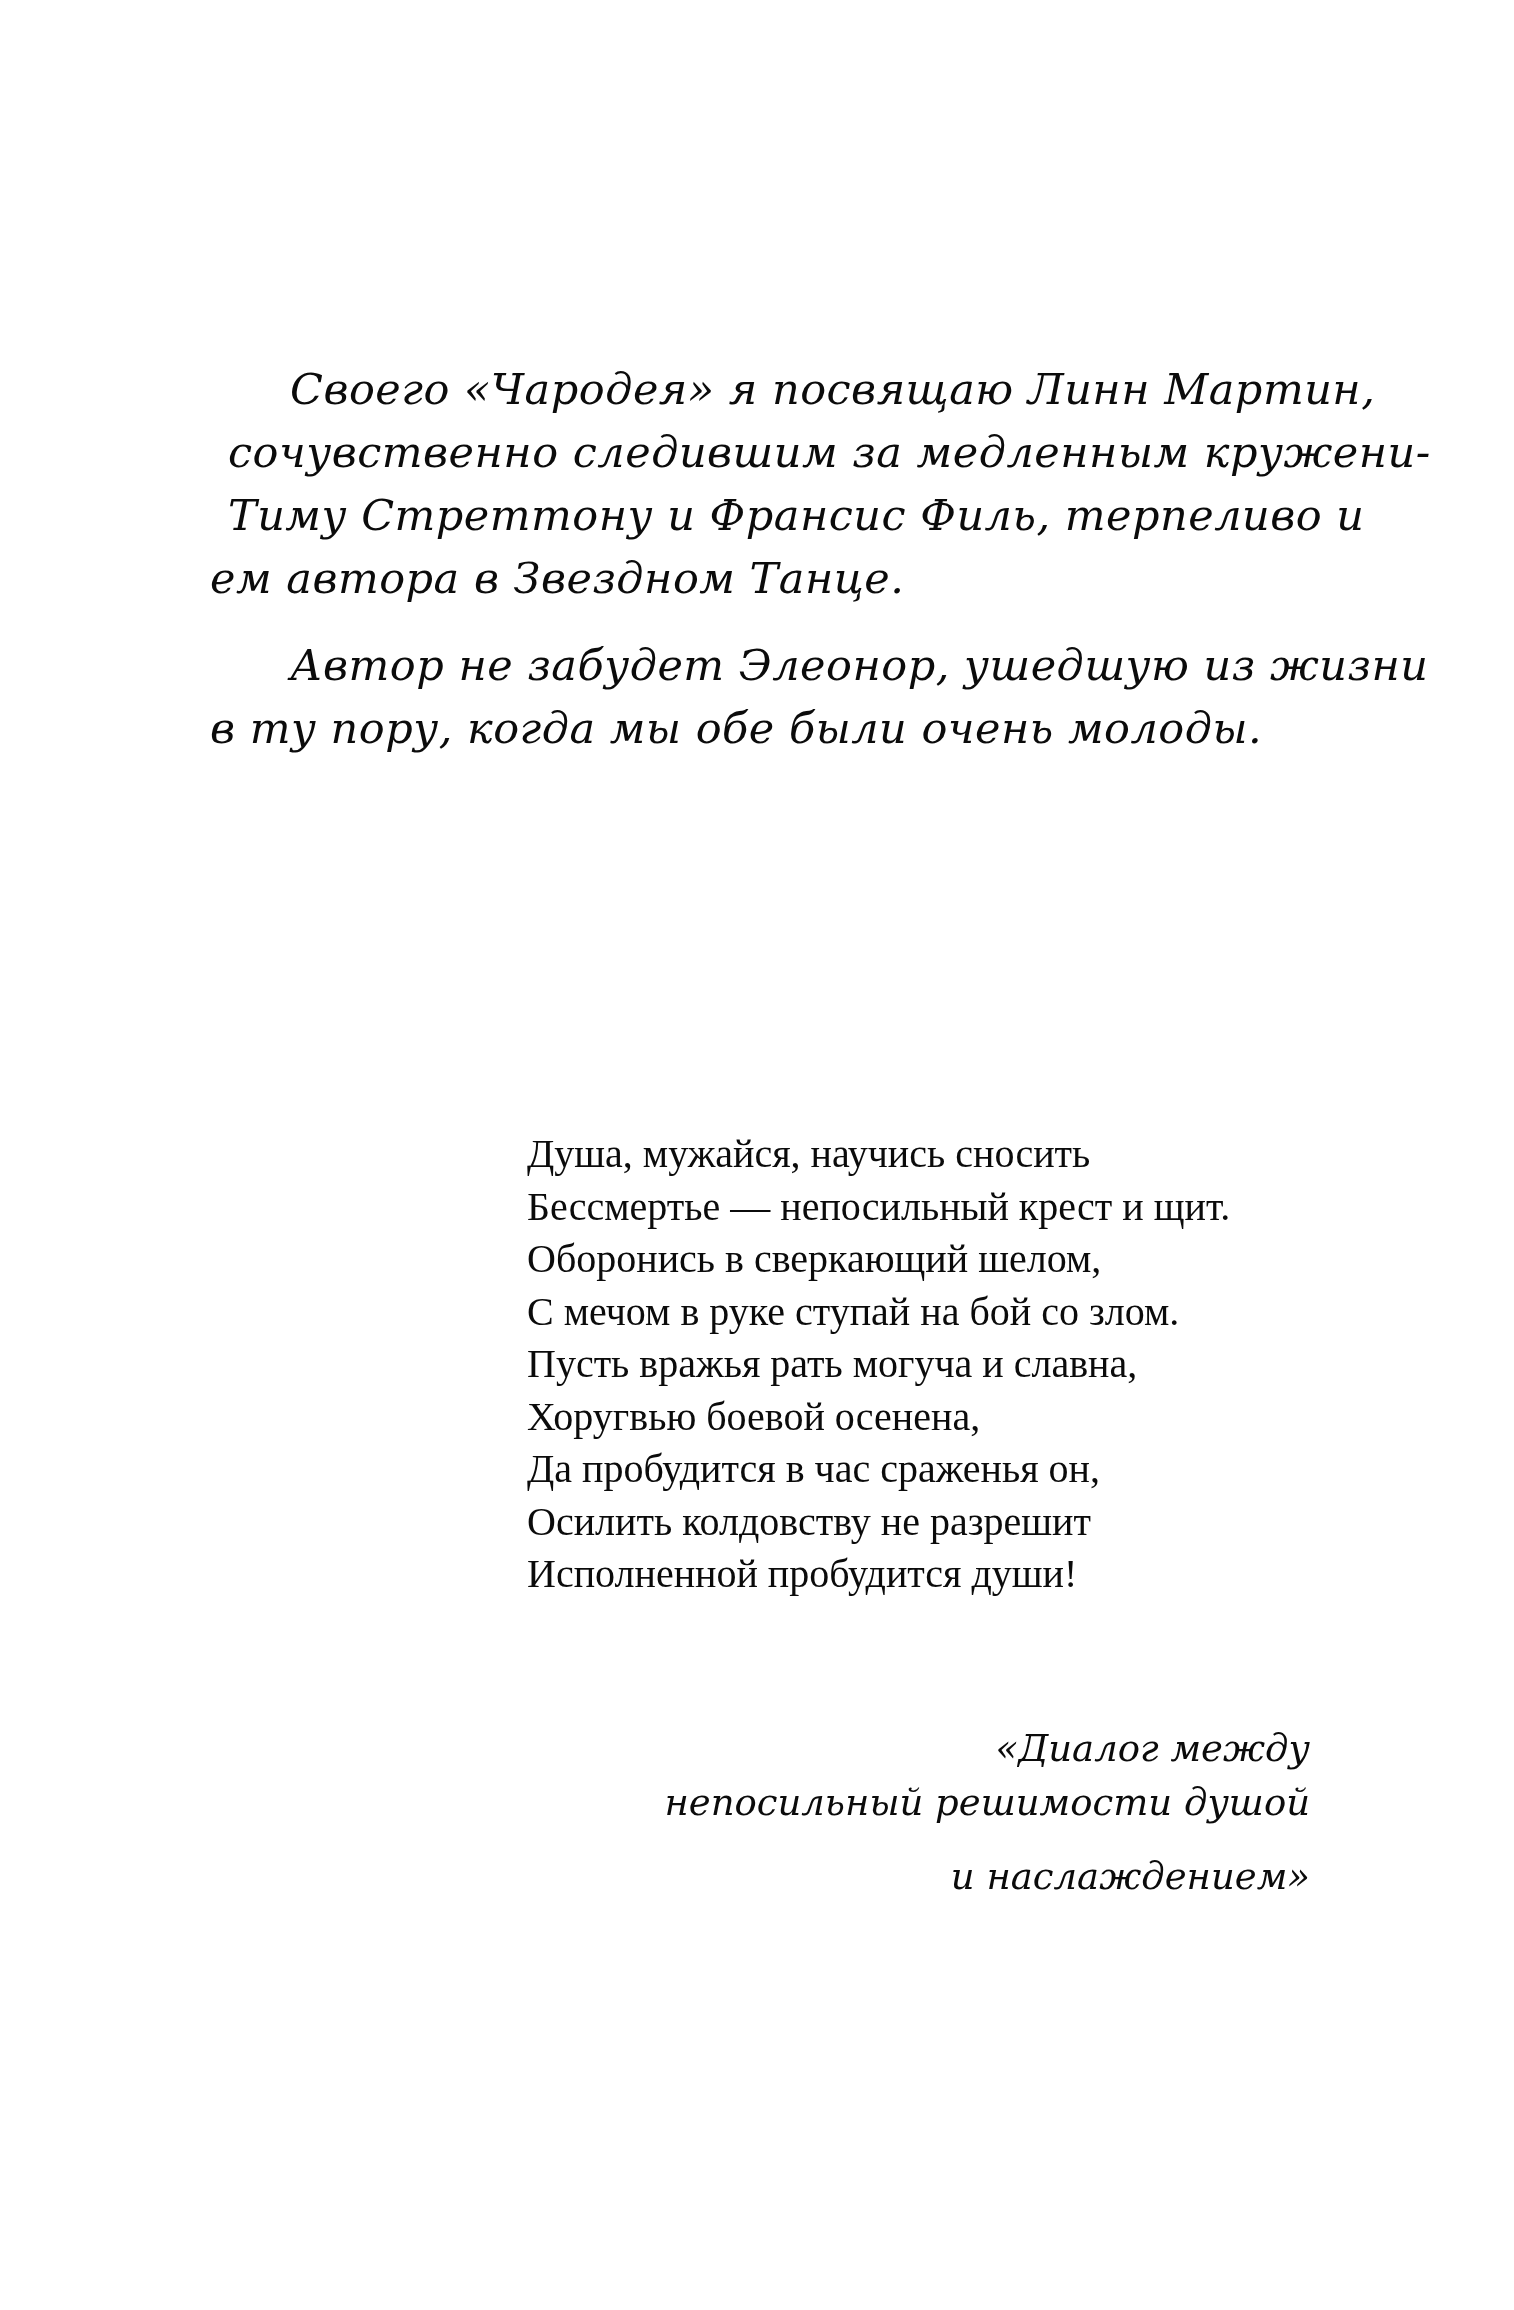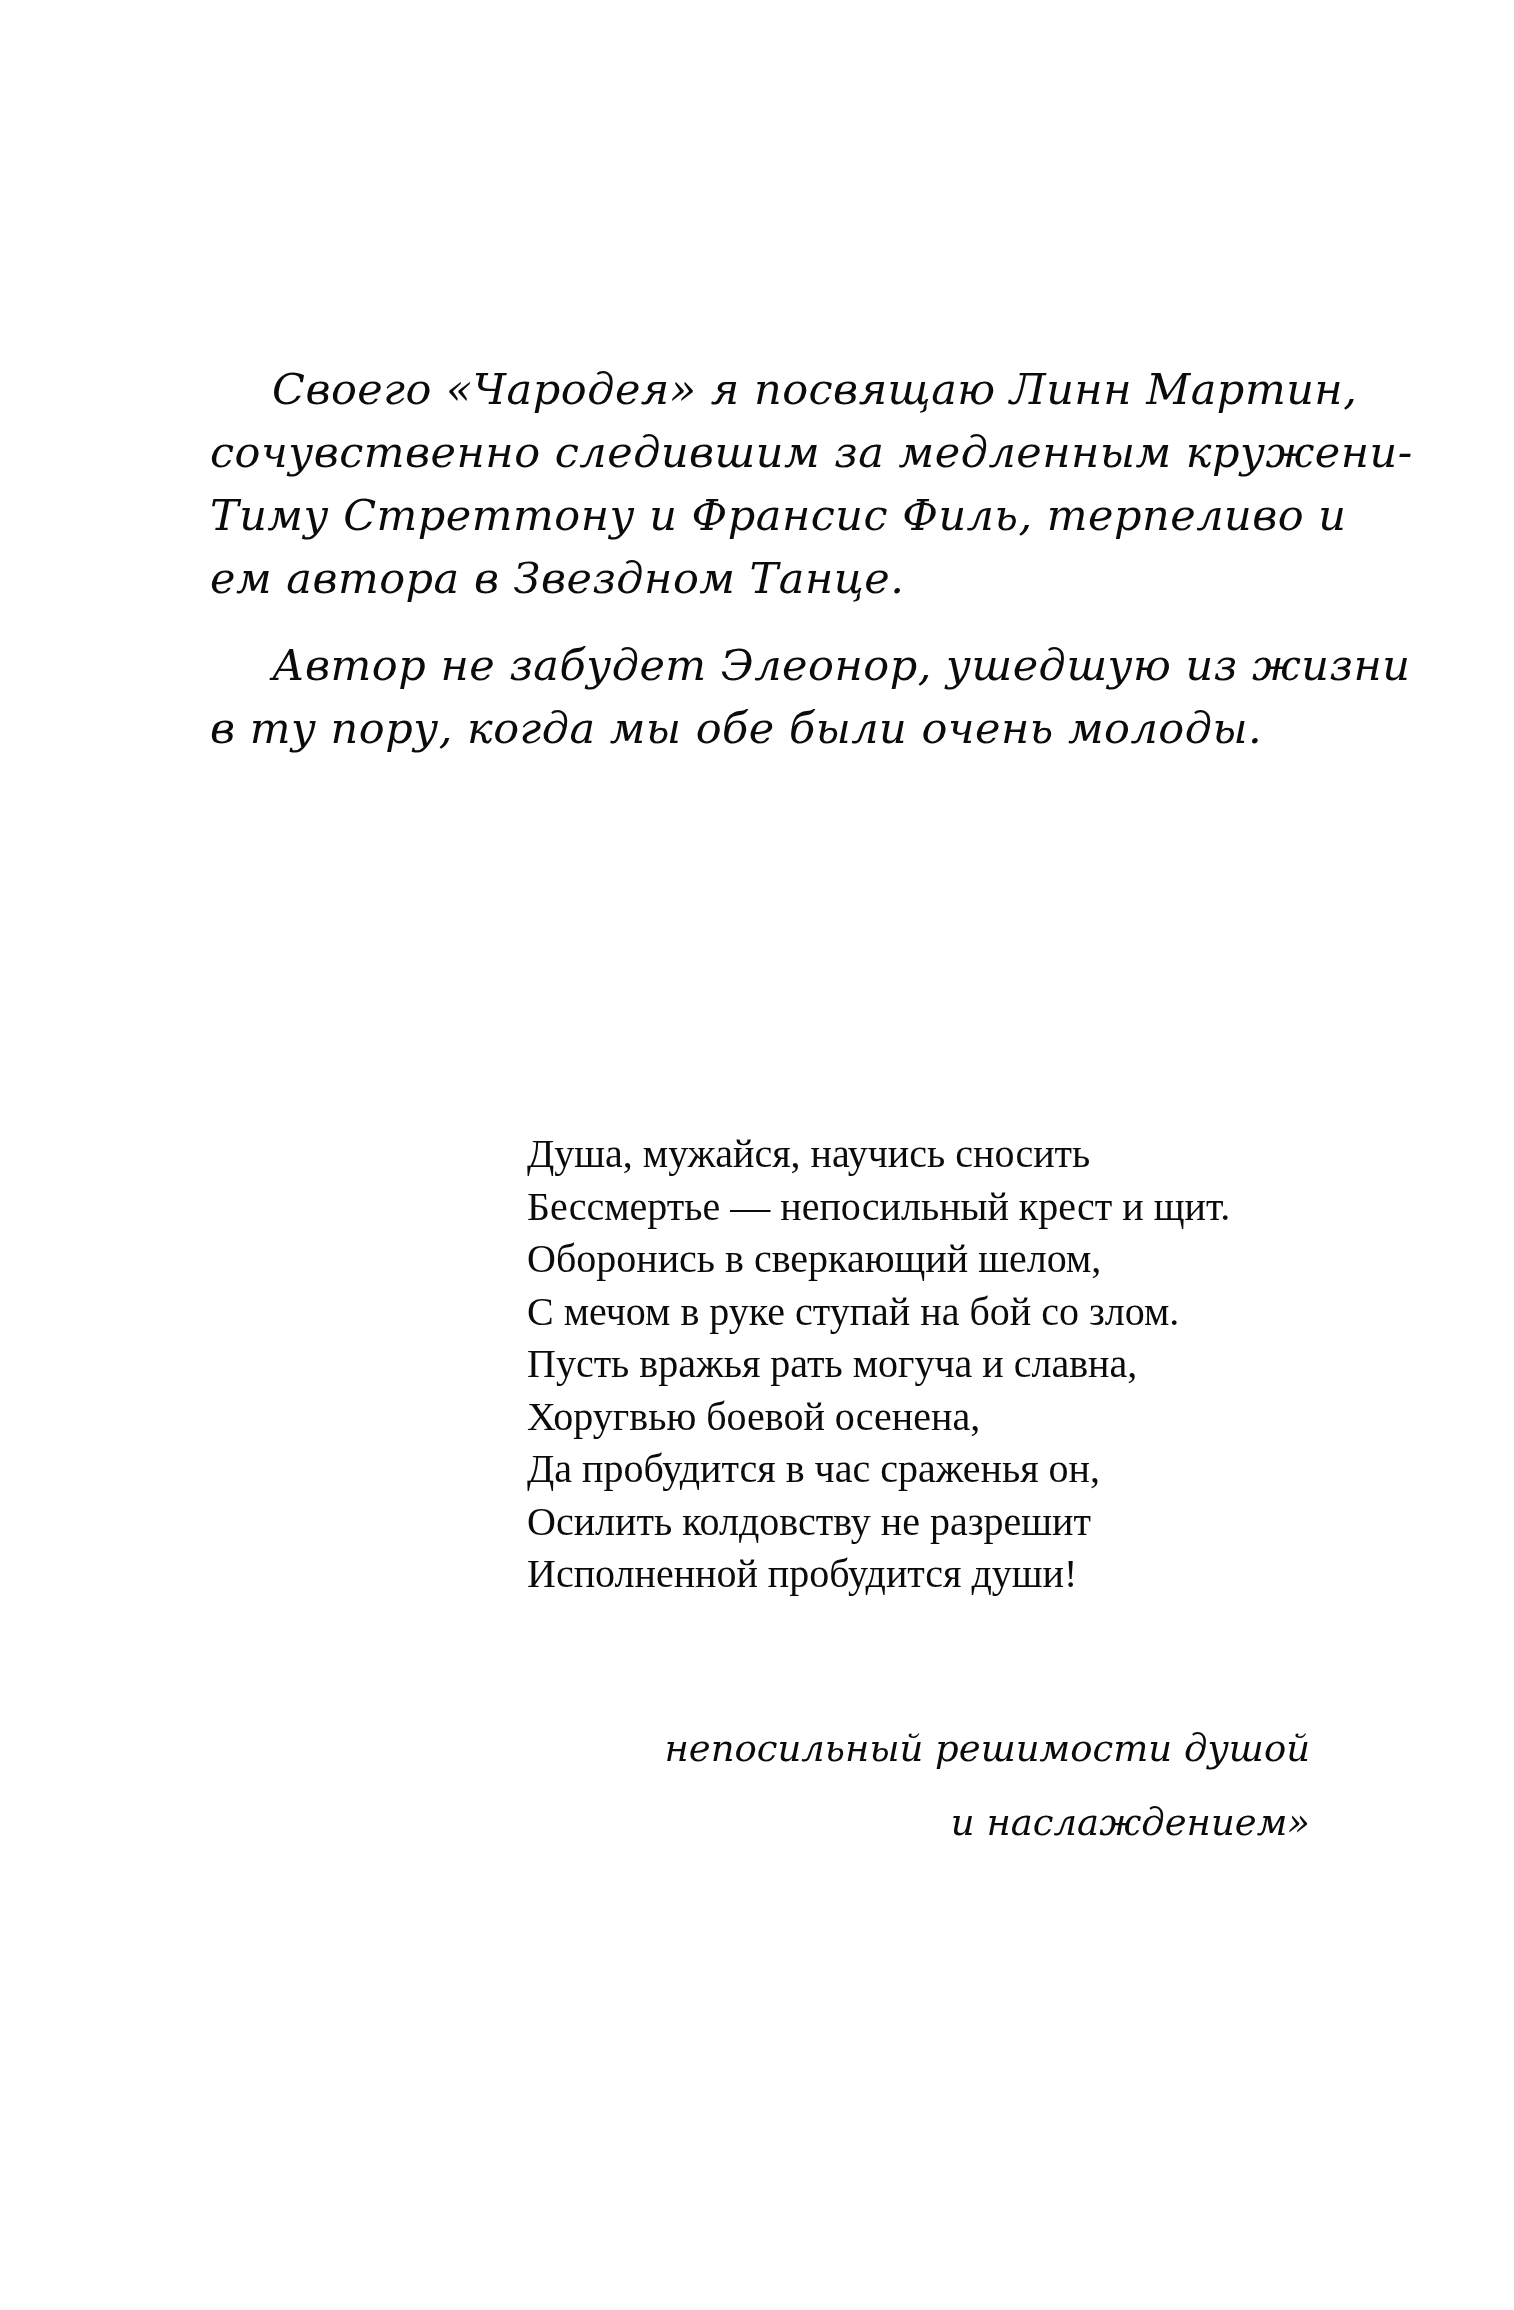--- a/index.html
+++ b/index.html
@@ -25,20 +25,21 @@
       line-height: 63px;
       letter-spacing: 0.5px;
     }
     .ded-line {
       display: block;
       white-space: nowrap;
     }
     .ded-line.justify {
       text-align: justify;
       text-align-last: justify;
+      margin-left: 18px;
     }
     .ded-line.indent {
       padding-left: 62px;
     }
     .ded-para + .ded-para {
       margin-top: 24px;
     }
     .poem {
       position: absolute;
       left: 527px;
@@ -91,15 +92,16 @@
   <span class="poem-line">Оборонись в сверкающий шелом,</span>
   <span class="poem-line">С мечом в руке ступай на бой со злом.</span>
   <span class="poem-line">Пусть вражья рать могуча и славна,</span>
   <span class="poem-line">Хоругвью боевой осенена,</span>
   <span class="poem-line">Да пробудится в час сраженья он,</span>
   <span class="poem-line">Осилить колдовству не разрешит</span>
   <span class="poem-line">Исполненной пробудится души!</span>
 </div>
 
 <div class="attribution">
+  <span class="attr-line">«Диалог между</span>
   <span class="attr-line">непосильный решимости душой</span>
   <span class="attr-line gap">и наслаждением»</span>
 </div>
 
 </body></html>

